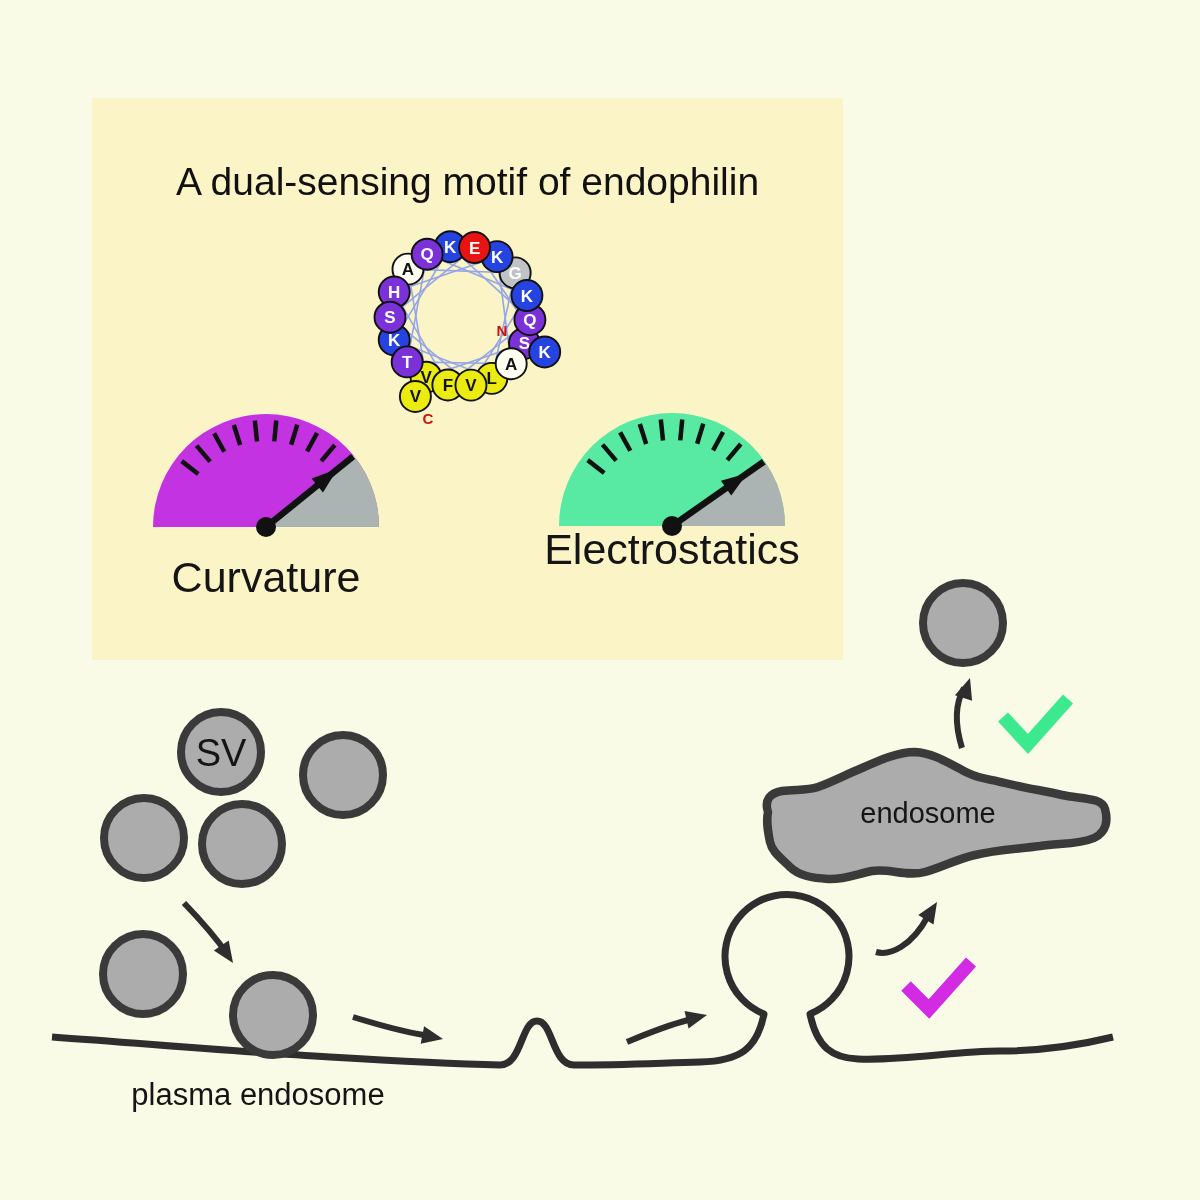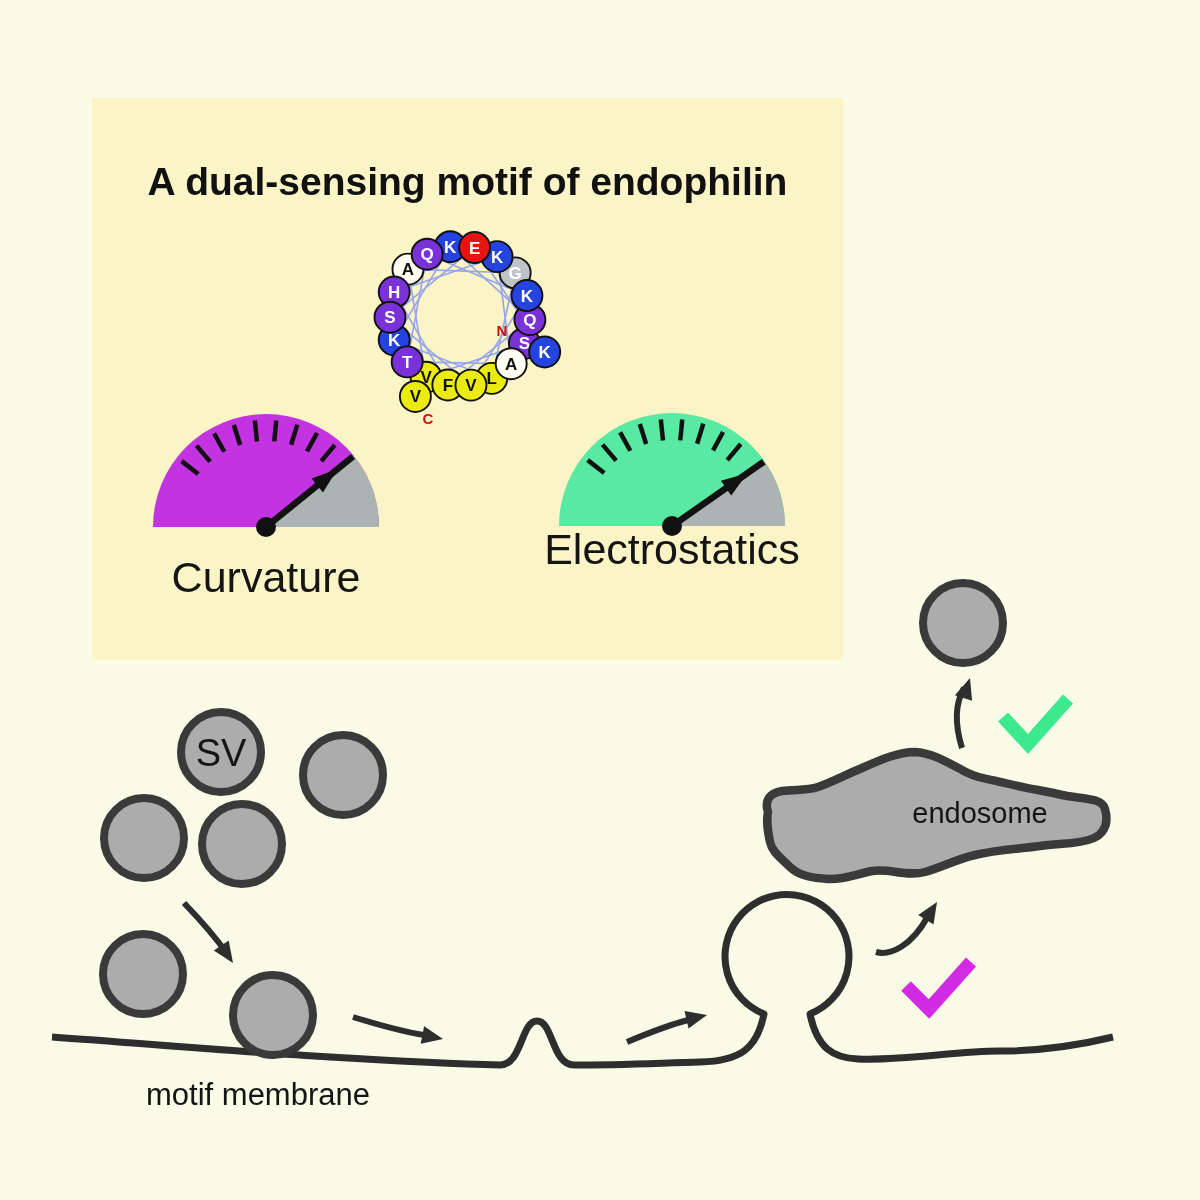--- a/index.html
+++ b/index.html
@@ -7,21 +7,21 @@
     width:1200px;height:1200px;position:relative;overflow:hidden;
     background:var(--page_bg,#F9FBE7);
     font-family:"Liberation Sans", sans-serif;
   }
   .panel{
     position:absolute;left:92px;top:98px;width:751px;height:562px;
     background:var(--panel_bg,#FBF4C6);
   }
   .title{
     position:absolute;left:92px;top:160px;width:751px;
-    text-align:center;font-size:39px;font-weight:bold;color:#111;
+    text-align:center;font-size:39px;font-weight:normal;color:#111;
     letter-spacing:0px;
   }
   svg#figure{position:absolute;left:0;top:0;}
   .glabel{
     position:absolute;transform:translate(-50%,-50%);
     font-size:43px;color:#151515;white-space:nowrap;
   }
   .slabel{
     position:absolute;transform:translate(-50%,-50%);
     color:#151515;white-space:nowrap;
@@ -184,14 +184,14 @@
       <line x1="672" y1="526" x2="763.7450289603671" y2="461.75943912868286" stroke="#111111" stroke-width="6.5"></line>
       <polygon points="747.3619880745872,473.23096785570374 731.2262228502328,495.5163235994319 720.9018469959141,480.77158680223005" fill="#111111"></polygon>
       <circle cx="672" cy="526" r="10" fill="#111111"></circle>
     </g>
 </svg>
 
 <div class="glabel" style="left:266px;top:577px">Curvature</div>
 <div class="glabel" style="left:672px;top:549px">Electrostatics</div>
 
 <div class="slabel" style="left:221px;top:753px;font-size:38px">SV</div>
-<div class="slabel" style="left:980px;top:813px;font-size:29px">endosome</div>
-<div class="slabel" style="left:258px;top:1095px;font-size:31px">motif membrane</div>
+<div class="slabel" style="left:928px;top:813px;font-size:29px">endosome</div>
+<div class="slabel" style="left:258px;top:1095px;font-size:31px">plasma endosome</div>
 
 </body></html>

